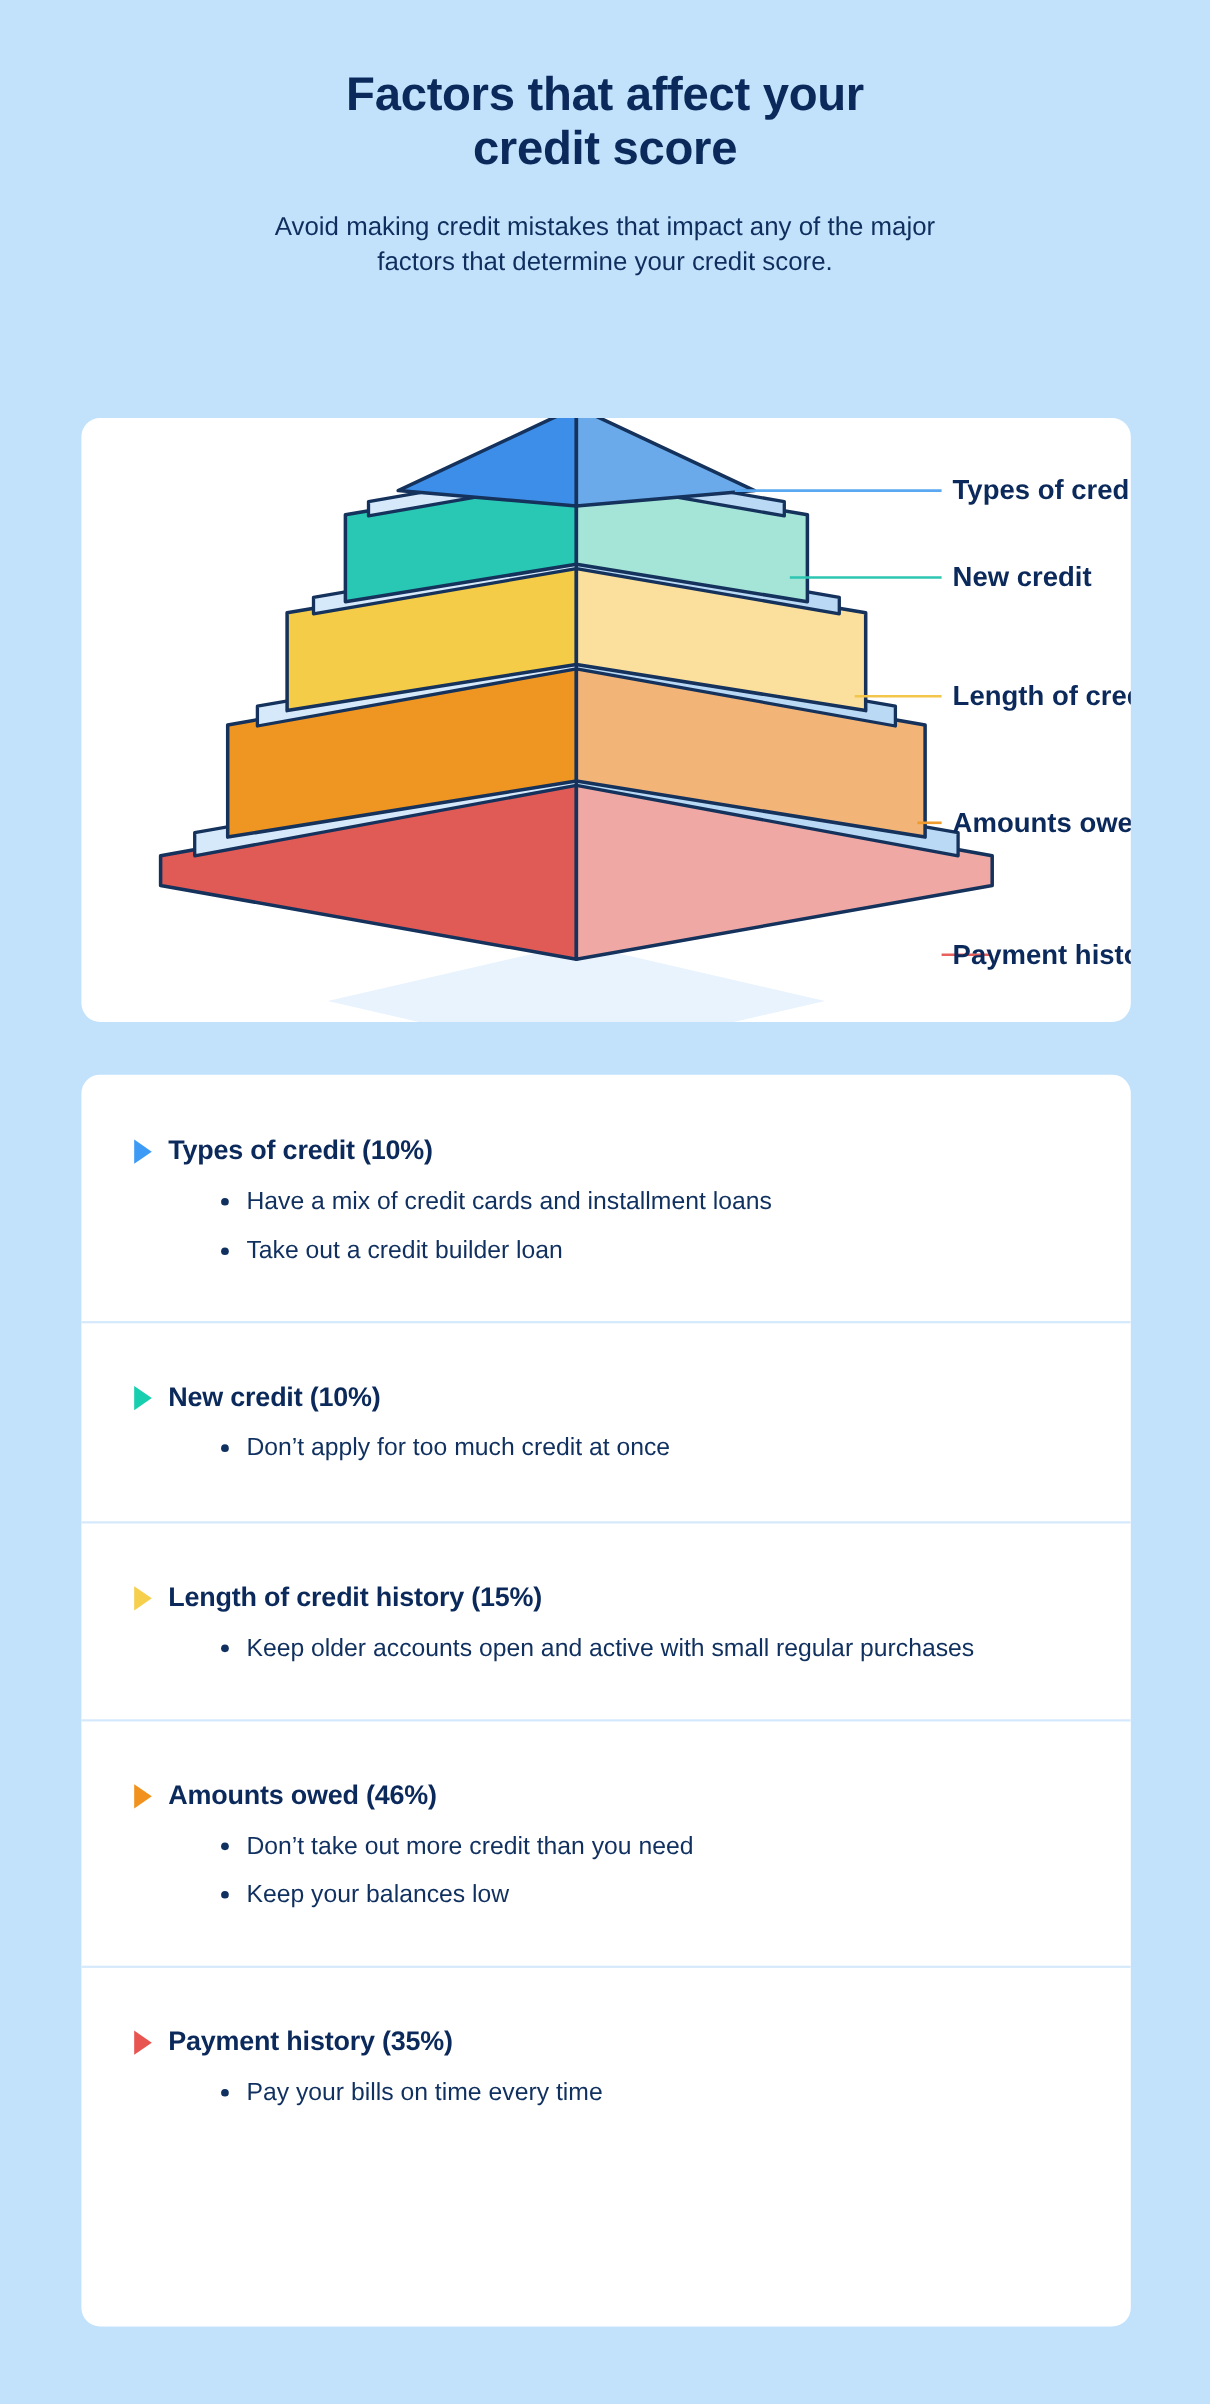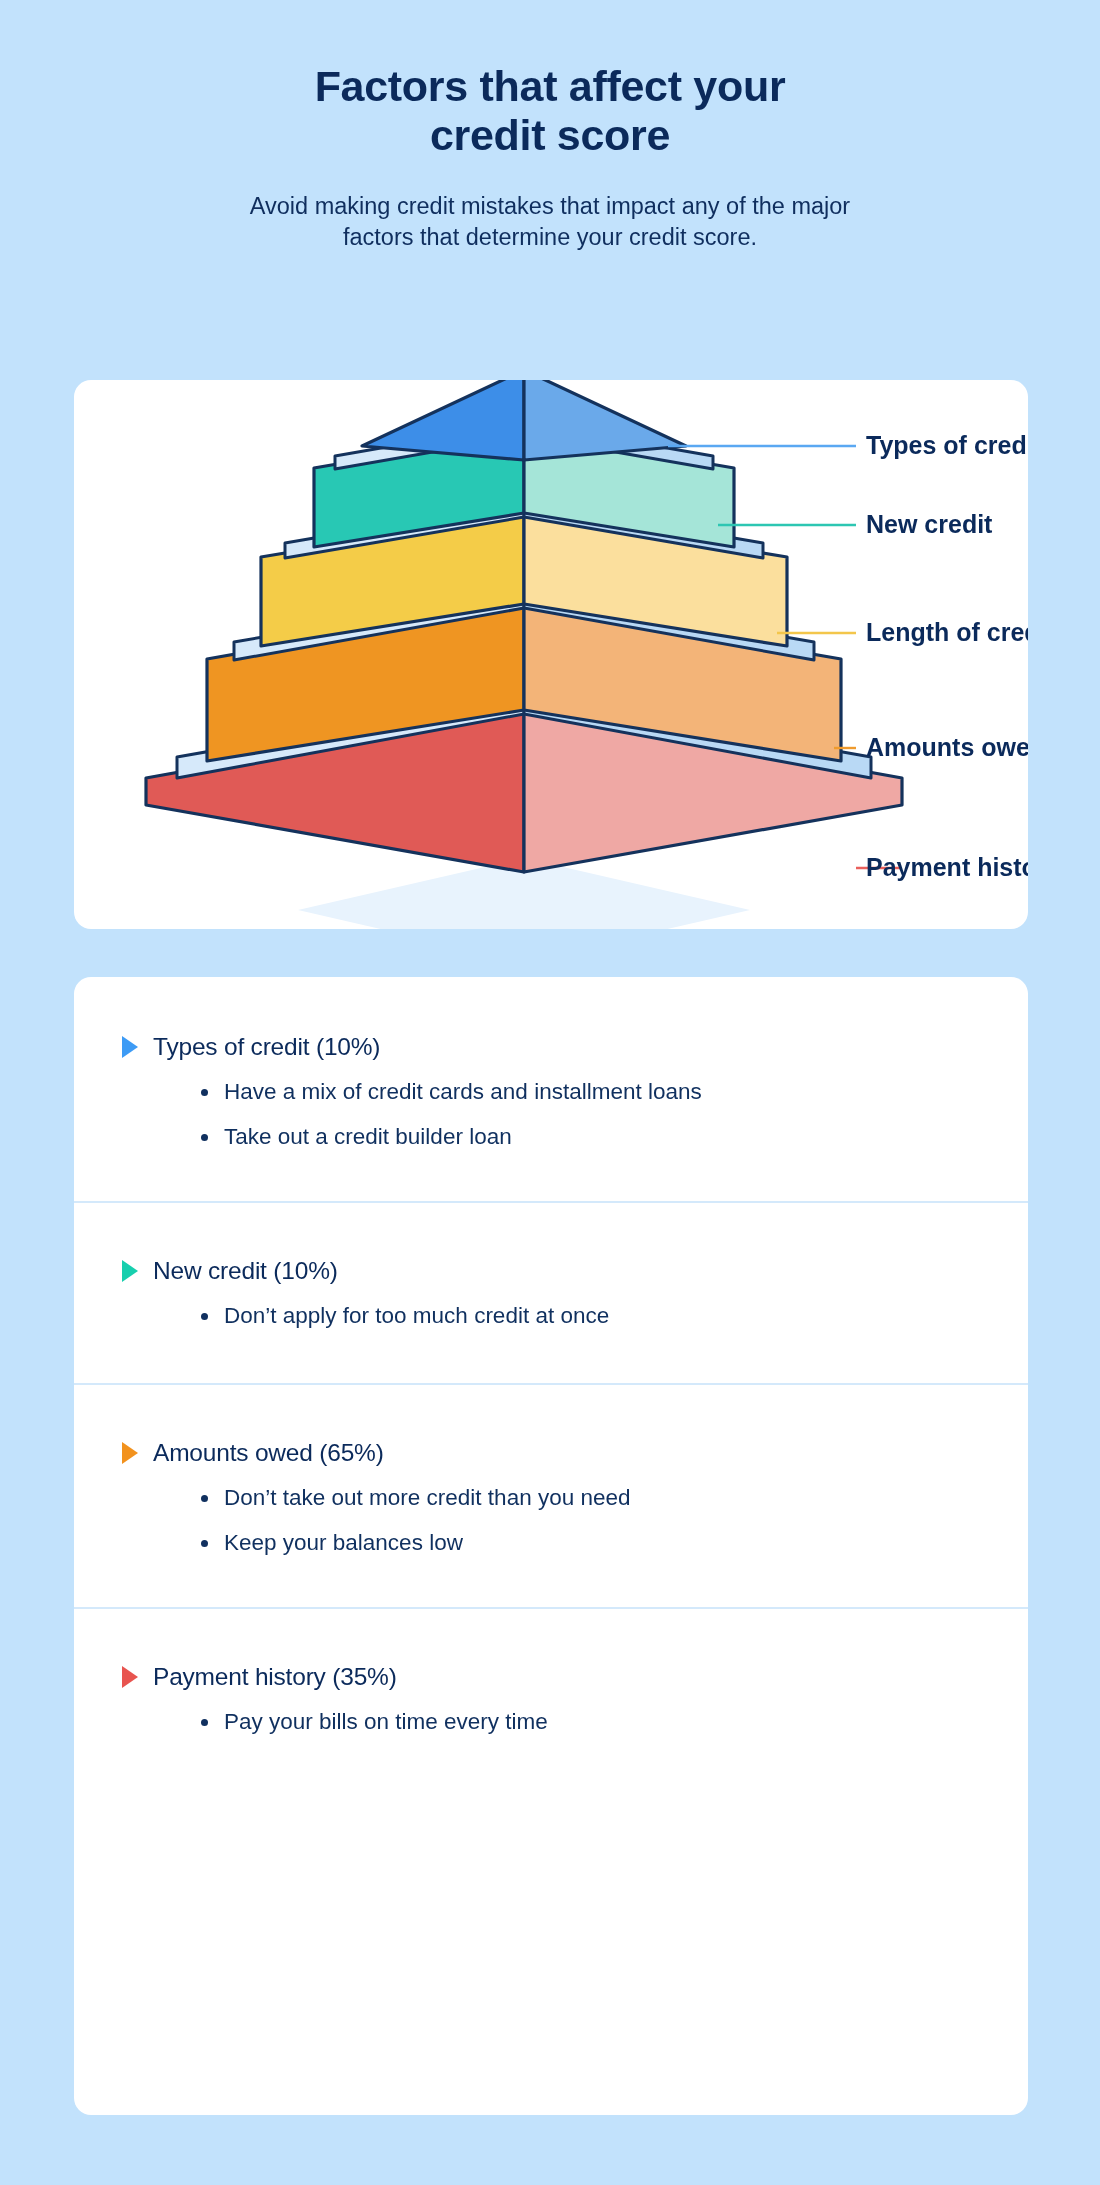--- a/index.html
+++ b/index.html
@@ -98,21 +98,21 @@
     width: 0;
     height: 0;
     flex: 0 0 auto;
     border-top: 11px solid transparent;
     border-bottom: 11px solid transparent;
     border-left: 16px solid currentColor;
   }
 
   .factor-title {
     font-size: 24.5px;
-    font-weight: normal;
+    font-weight: bold;
     color: #0b2a5b;
     letter-spacing: -0.2px;
   }
 
   .bullets {
     list-style: none;
     margin-top: 16px;
     padding-left: 77px;
   }
 
@@ -236,25 +236,34 @@
     <div class="factor-row row-1">
       <div class="factor-head">
         <span class="arrow-icon" style="color:#17cfae"></span>
         <span class="factor-title">New credit (10%)</span>
       </div>
       <ul class="bullets">
         <li>Don’t apply for too much credit at once</li>
       </ul>
     </div>
 
+    <div class="factor-row row-2">
+      <div class="factor-head">
+        <span class="arrow-icon" style="color:#f6cf4c"></span>
+        <span class="factor-title">Length of credit history (15%)</span>
+      </div>
+      <ul class="bullets">
+        <li>Keep older accounts open and active with small regular purchases</li>
+      </ul>
+    </div>
 
     <div class="factor-row row-3">
       <div class="factor-head">
         <span class="arrow-icon" style="color:#f2921e"></span>
-        <span class="factor-title">Amounts owed (65%)</span>
+        <span class="factor-title">Amounts owed (46%)</span>
       </div>
       <ul class="bullets">
         <li>Don’t take out more credit than you need</li>
         <li>Keep your balances low</li>
       </ul>
     </div>
 
     <div class="factor-row row-4">
       <div class="factor-head">
         <span class="arrow-icon" style="color:#e8544f"></span>

